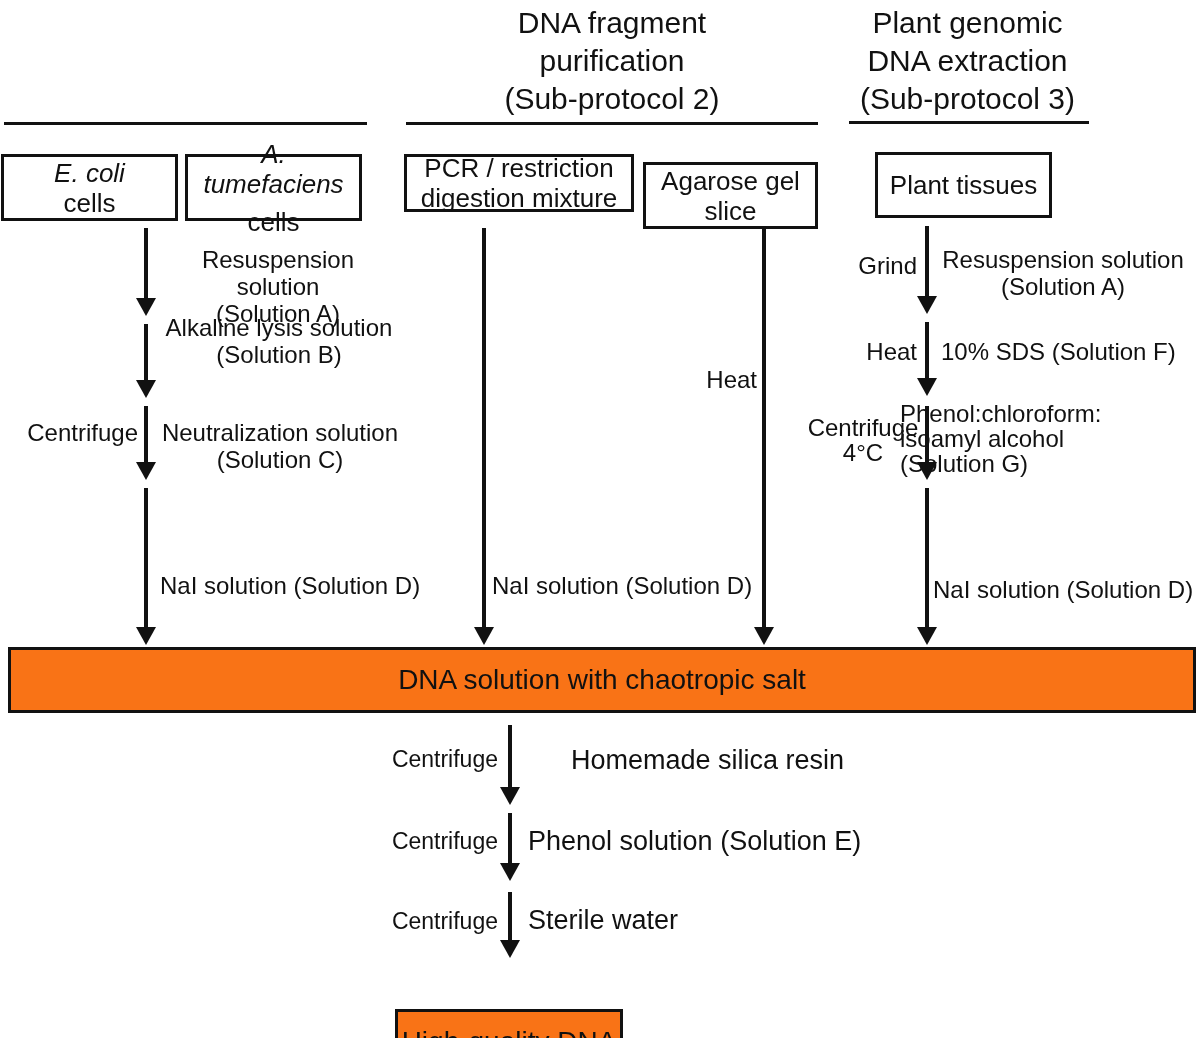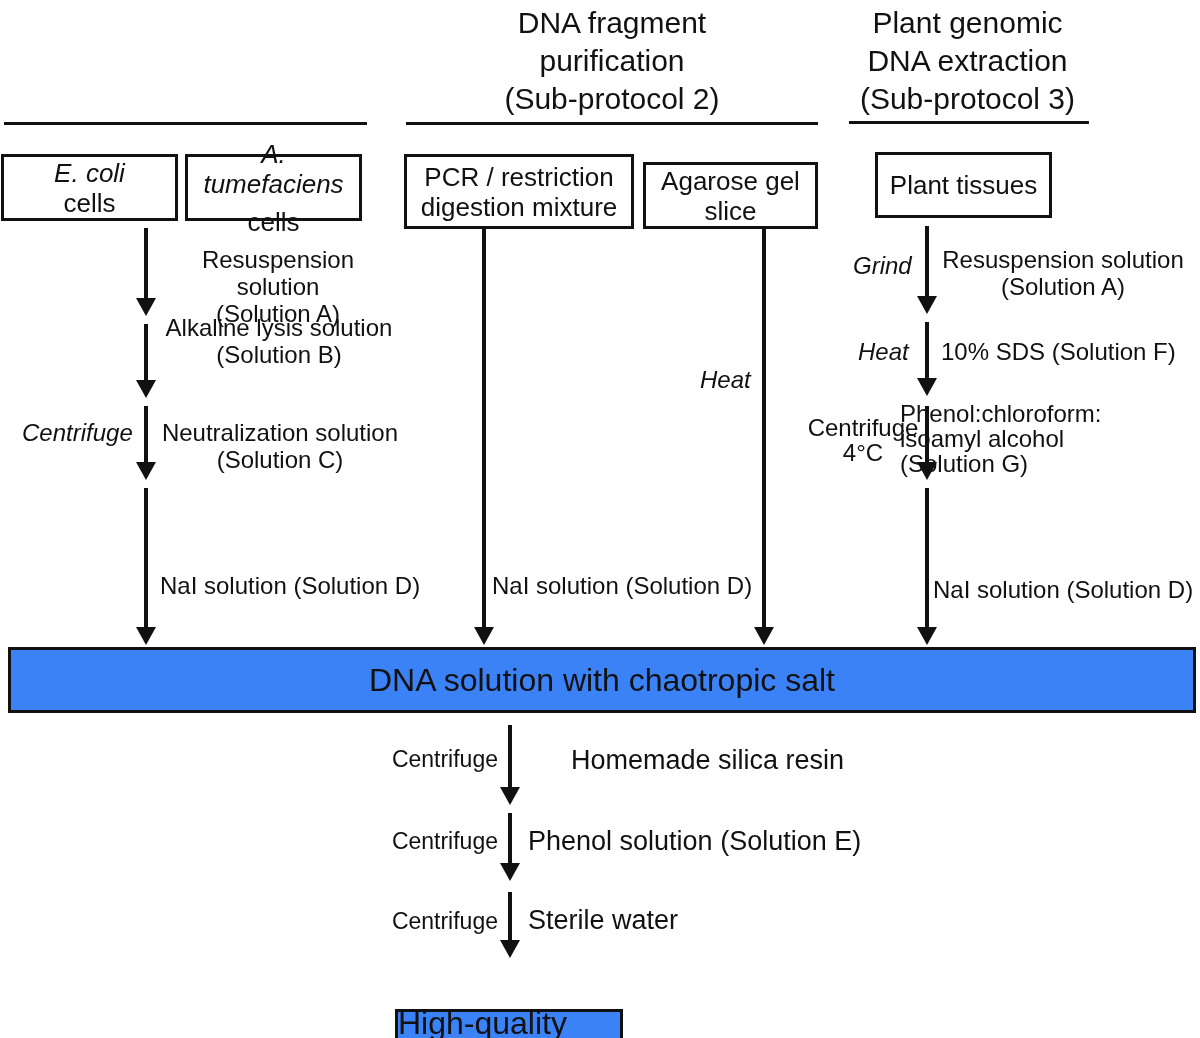--- a/index.html
+++ b/index.html
@@ -38,21 +38,21 @@
     background:#ffffff;
   }
   .it{font-style:italic;}
   .lbl{
     position:absolute;
     font-size:24px;
     line-height:27px;
     white-space:pre-line;
   }
   .lbl.center{text-align:center;}
-  .lbl.right{font-style:italic;}
+  .lbl.right{text-align:right;}
   .lbl.tight{line-height:25px;}
   .act{
     position:absolute;
     font-size:23px;
     line-height:25px;
     text-align:right;
     white-space:nowrap;
   }
   .rg{
     position:absolute;
@@ -60,22 +60,22 @@
     line-height:29px;
     white-space:nowrap;
   }
   .bigbox{
     position:absolute;
     box-sizing:border-box;
     border:3px solid #111111;
     display:flex;
     align-items:center;
     justify-content:center;
-    font-size:32px;
-    background:#3b82f6;
+    font-size:28px;
+    background:#f97316;
   }
   .arrow{position:absolute;width:0;}
   .arrow .shaft{
     position:absolute;left:-2px;top:0;
     width:4px;height:calc(100% - 17px);
     background:#111111;
   }
   .arrow .head{
     position:absolute;left:-10px;bottom:0;
     width:0;height:0;
@@ -101,21 +101,21 @@
   <div class="ubar" style="left:849px;top:121px;width:240px;"></div>
 
   <div class="nbox" style="left:1px;top:154px;width:177px;height:67px;">
     <div><span class="it">E. coli</span></div>
     <div>cells</div>
   </div>
   <div class="nbox" style="left:185px;top:154px;width:177px;height:67px;gap:8px;">
     <div><span class="it">A. tumefaciens</span></div>
     <div>cells</div>
   </div>
-  <div class="nbox" style="left:404px;top:154px;width:230px;height:75px;">PCR / restriction
+  <div class="nbox" style="left:404px;top:154px;width:230px;height:58px;">PCR / restriction
 digestion mixture</div>
   <div class="nbox" style="left:643px;top:154px;width:175px;height:67px;margin-top:8px;">Agarose gel
 slice</div>
   <div class="nbox" style="left:875px;top:152px;width:177px;height:66px;">Plant tissues</div>
 
   <div class="arrow" style="left:146px;top:228px;height:88px;">
       <div class="shaft"></div>
       <div class="head"></div>
     </div>
   <div class="arrow" style="left:146px;top:324px;height:74px;">

